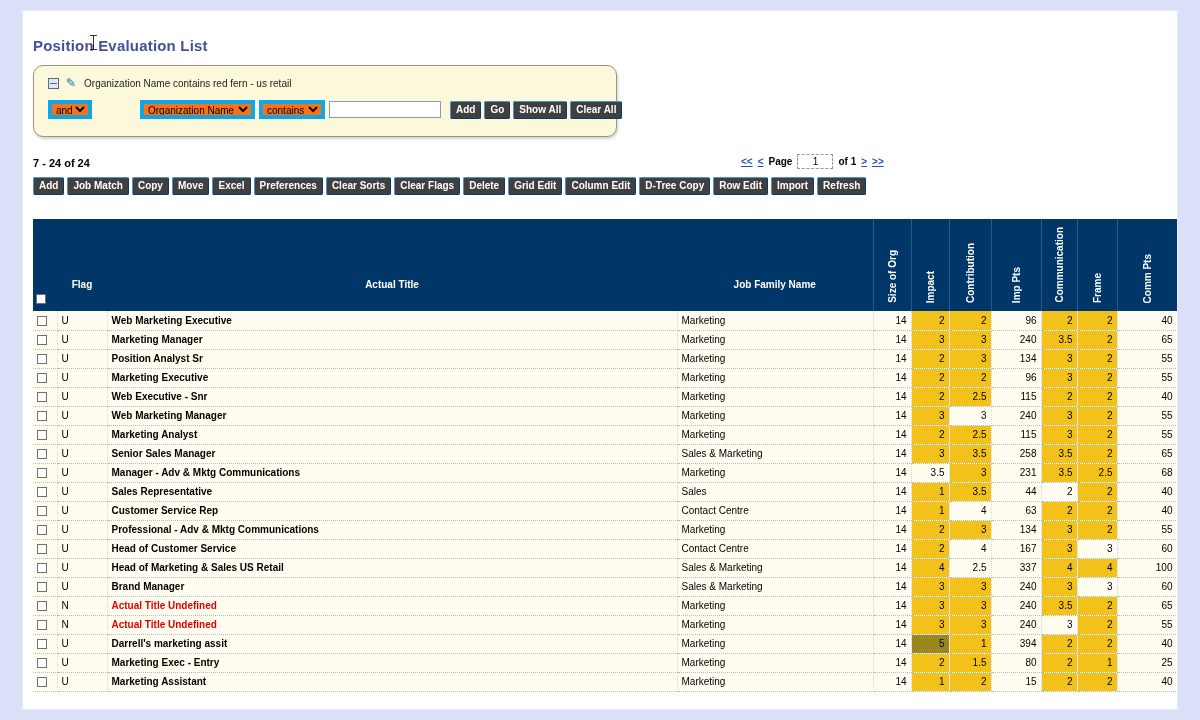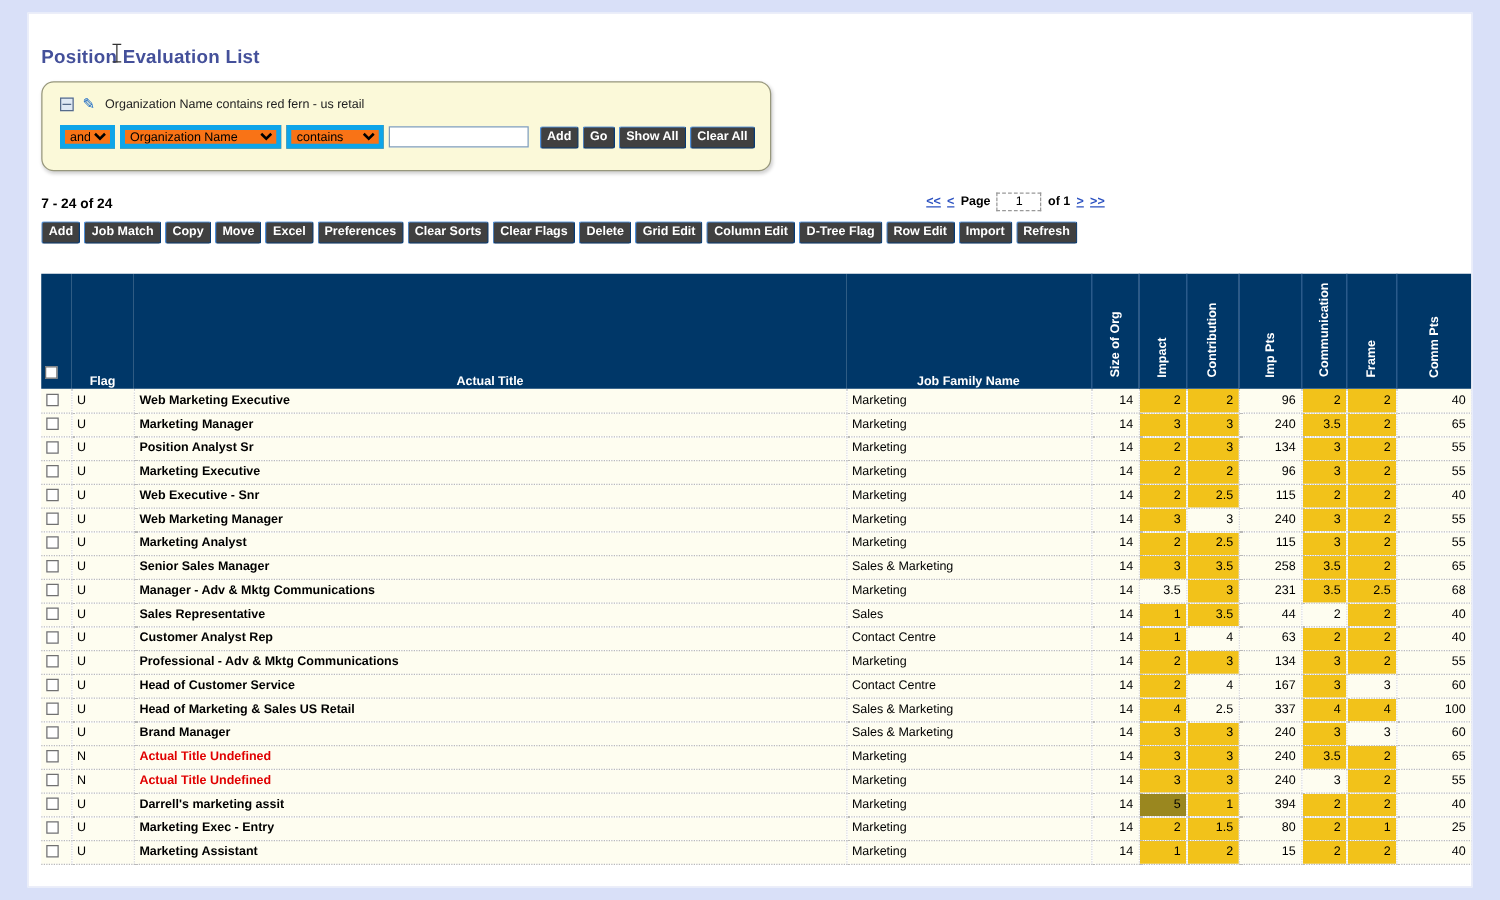--- a/index.html
+++ b/index.html
@@ -34,21 +34,21 @@
   .filter-summary-row { display:flex; align-items:center; height:14px; }
   .ic-grid {
     width:11px; height:11px; border:1px solid #556b8a; background:#dfe9f4; position:relative; display:inline-block;
   }
   .ic-grid::before { content:""; position:absolute; left:1px; right:1px; top:4px; height:1px; background:#556b8a; }
   .ic-pencil { color:#0B5FC4; font-size:12px; margin-left:7px; line-height:11px; cursor:pointer; }
   .filter-summary { font-size:10px; color:#222; margin-left:8px; }
   .filter-controls-row { display:flex; align-items:center; margin-top:10px; gap:4px; }
   .sel { font-size:10px; height:19px; border:4px solid #0ea5e9; background:#f97316; color:#000; }
   .sel-and { width:44px; }
-  .sel-field { width:152px; }
+  .sel-field { width:152px;margin-left:44px; }
   .sel-op { width:90px; }
   .filter-input { width:112px; height:17px; border:1px solid #7f9db9; font-size:10px; padding:0 2px; }
 
   
   .btn {
     background:#404040; color:#fff; font-weight:bold; font-size:10px;
     font-family:"Liberation Sans", sans-serif;
     border:1px solid #063a74; border-top-color:#4f8fd8; border-left-color:#4f8fd8;
     border-radius:2px; padding:2px 5px 3px; cursor:pointer; white-space:nowrap; line-height:11px;
   }
@@ -63,21 +63,21 @@
   .pg-input { width:36px; height:15px; border:1px dashed #999; font-size:10px; text-align:center; background:#fff; }
 
   
   .toolbar { display:flex; gap:3px; margin-top:6px; }
 
   
   .grid { margin-top:24px; border-collapse:collapse; table-layout:fixed; width:1144px; }
   thead tr { height:92px; }
   thead th { background:#003768; }
   .th-cb { vertical-align:bottom; text-align:left; padding:0 0 4px 3px; }
-  .th-h { color:#fff; font-size:10px; font-weight:bold; vertical-align:bottom; text-align:center; padding-bottom:0; }
+  .th-h { color:#fff; font-size:10px; font-weight:bold; vertical-align:bottom; text-align:center; padding-bottom:21px; }
   .th-v { vertical-align:bottom; text-align:center; border-left:1px solid #2a5a8c; }
   .th-v span {
     writing-mode:vertical-rl; transform:rotate(180deg);
     color:#fff; font-size:10px; font-weight:bold; display:inline-block; margin-bottom:3px;
   }
   .grid td {
     height:19px; background:#FEFDF0;
     border-bottom:1px dotted #b9b9b9; border-right:1px dotted #d6d6d6;
     font-size:10px; color:#000; padding:0 4px; overflow:hidden; white-space:nowrap;
   }
@@ -146,21 +146,21 @@
         <button class="btn">Job Match</button>
         <button class="btn">Copy</button>
         <button class="btn">Move</button>
         <button class="btn">Excel</button>
         <button class="btn">Preferences</button>
         <button class="btn">Clear Sorts</button>
         <button class="btn">Clear Flags</button>
         <button class="btn">Delete</button>
         <button class="btn">Grid Edit</button>
         <button class="btn">Column Edit</button>
-        <button class="btn">D-Tree Flag</button>
+        <button class="btn">D-Tree Copy</button>
         <button class="btn">Row Edit</button>
         <button class="btn">Import</button>
         <button class="btn">Refresh</button>
       </div>
 
     <table class="grid">
       <colgroup>
         <col style="width:24px">
           <col style="width:50px">
           <col style="width:570px">
@@ -317,21 +317,21 @@
             <td class="num hl-g">1</td>
             <td class="num hl-g">3.5</td>
             <td class="num pts">44</td>
             <td class="num hl-n">2</td>
             <td class="num hl-g">2</td>
             <td class="num pts">40</td>
           </tr>
           <tr>
             <td class="cb-cell"><span class="cb"></span></td>
             <td class="flag-cell">U</td>
-            <td class="title-cell">Customer Analyst Rep</td>
+            <td class="title-cell">Customer Service Rep</td>
             <td class="family-cell">Contact Centre</td>
             <td class="num">14</td>
             <td class="num hl-g">1</td>
             <td class="num hl-n">4</td>
             <td class="num pts">63</td>
             <td class="num hl-g">2</td>
             <td class="num hl-g">2</td>
             <td class="num pts">40</td>
           </tr>
           <tr>

